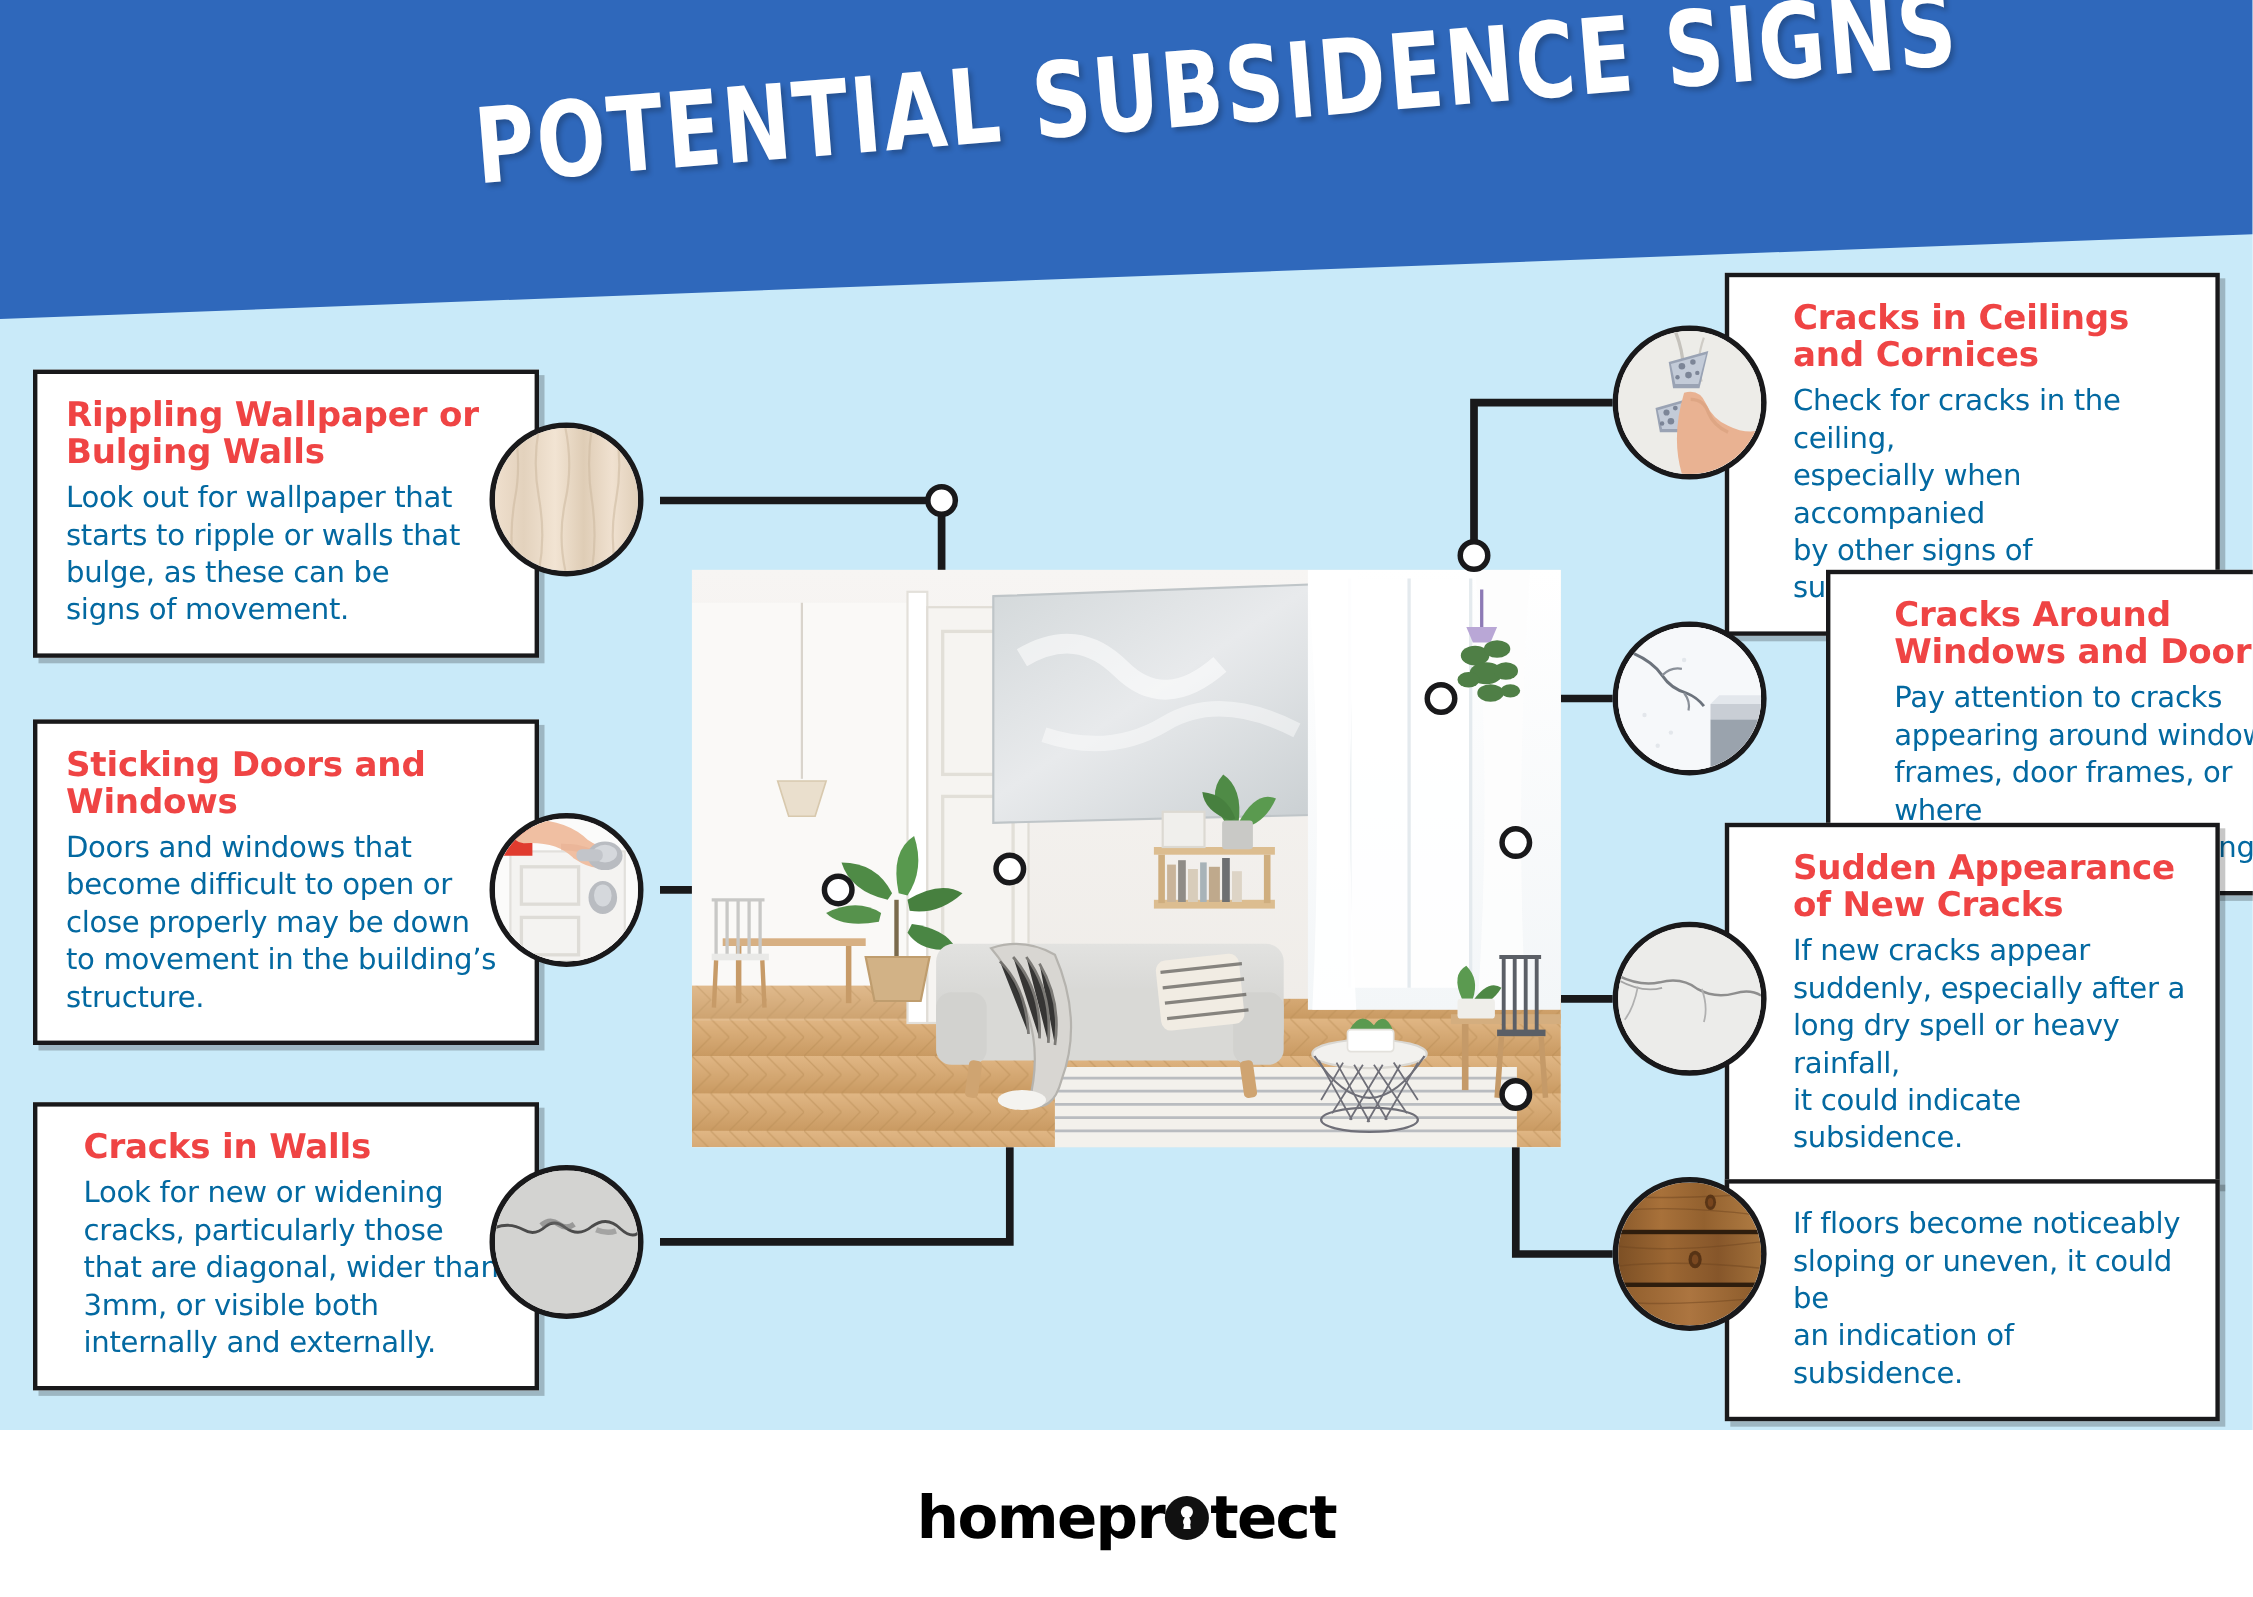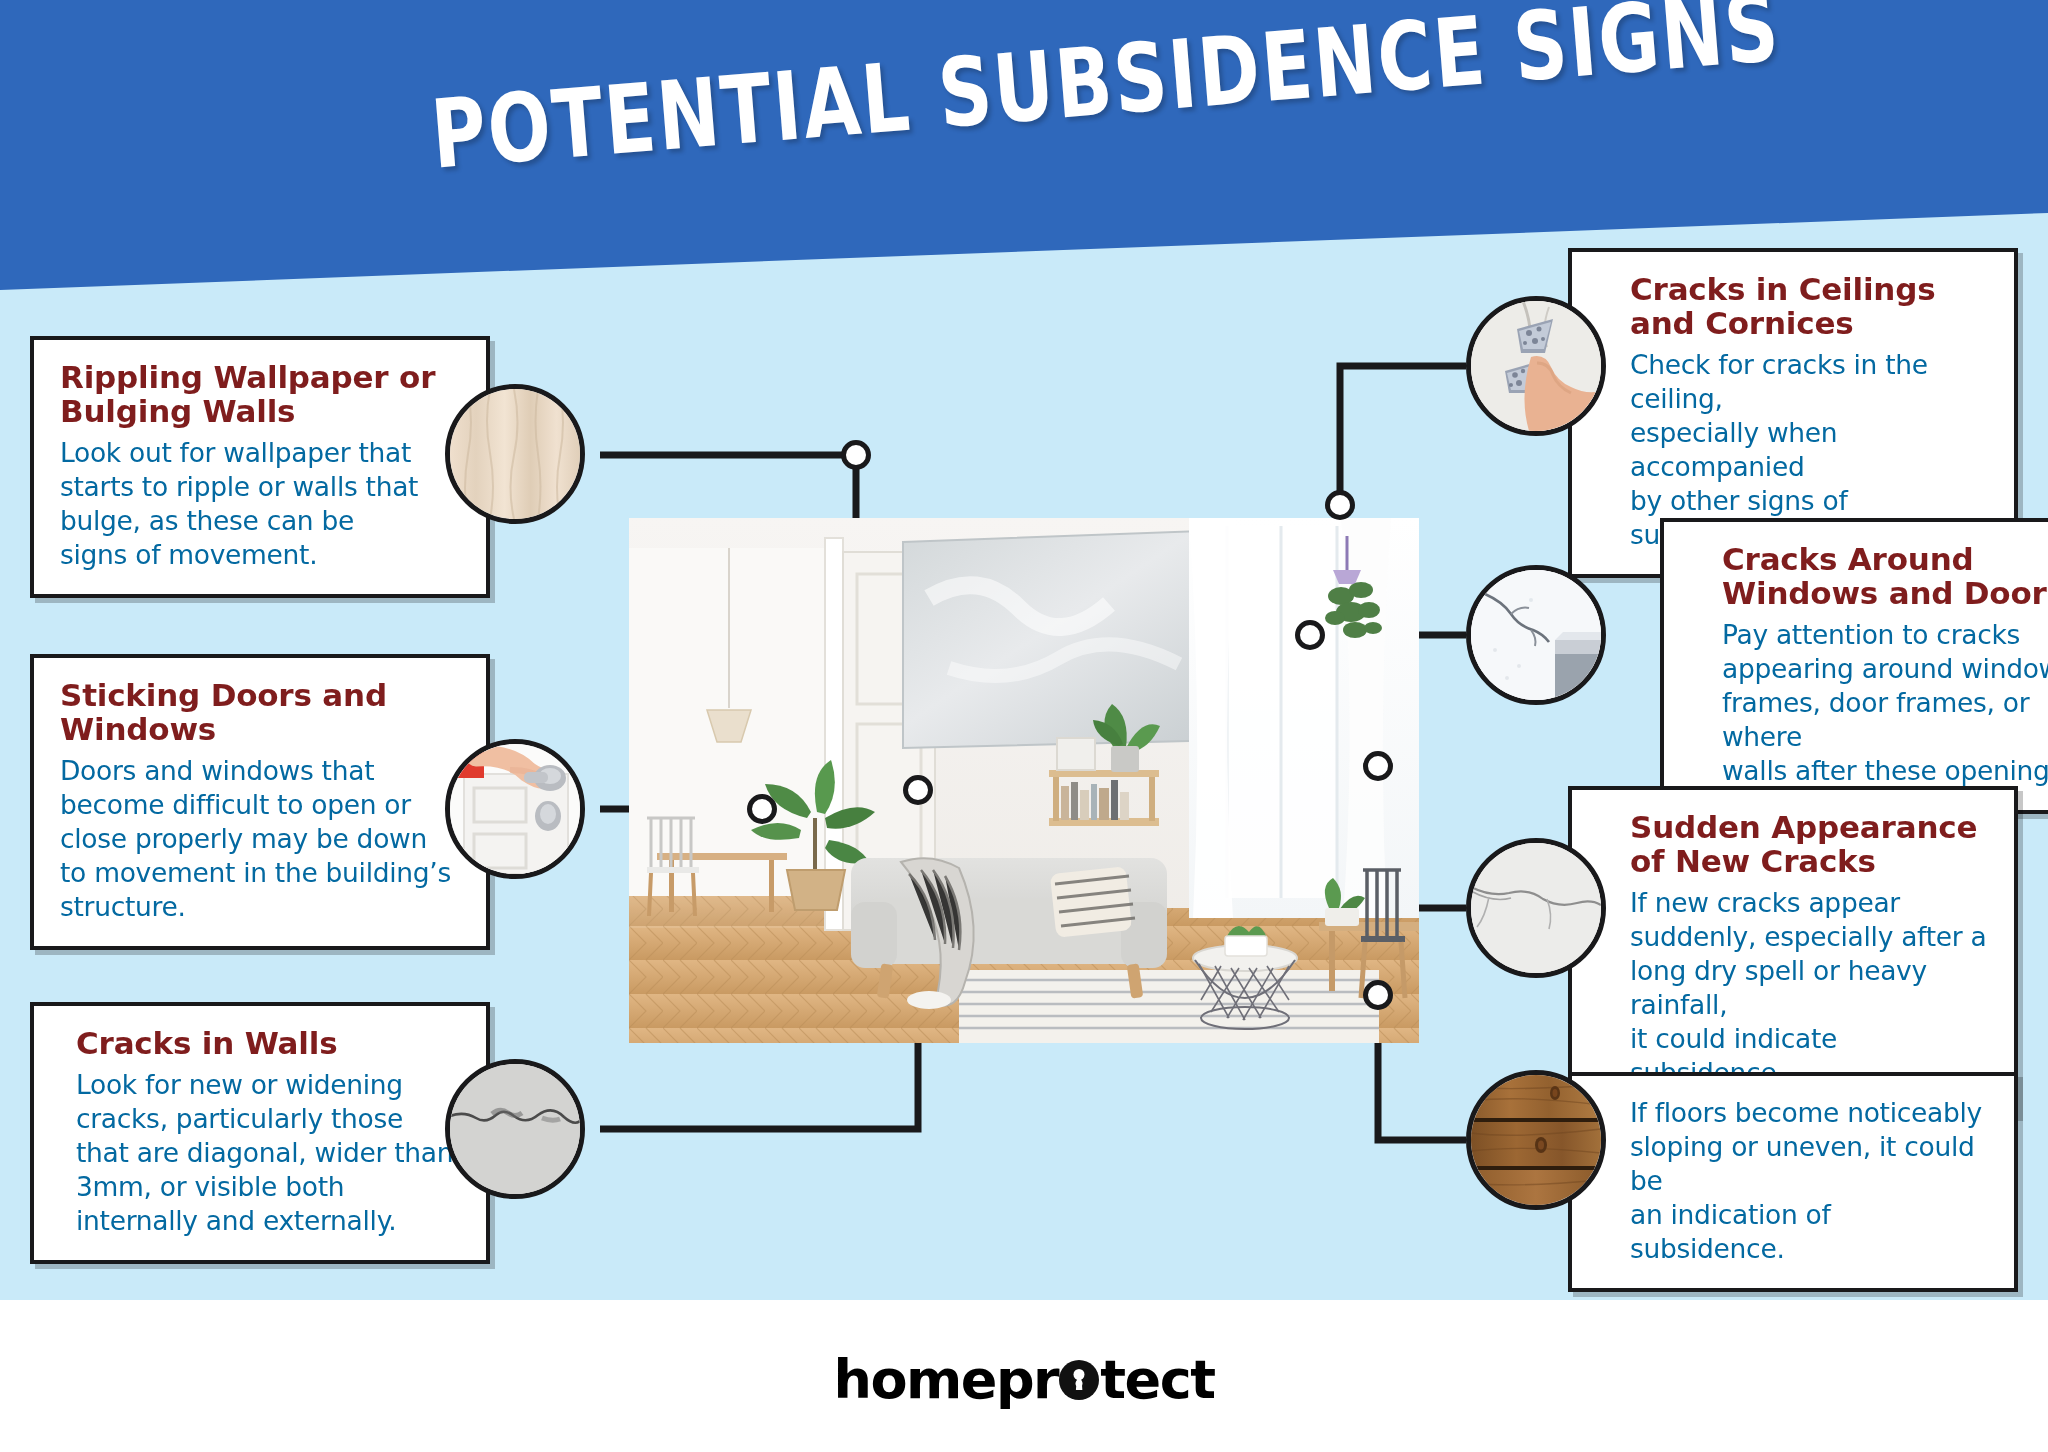--- a/index.html
+++ b/index.html
@@ -79,42 +79,42 @@
     background: #ffffff;
     border: 4px solid #19191b;
     box-shadow: 5px 5px 0 rgba(0,0,0,0.22);
   }
   .card-inner { padding: 20px 26px 22px 26px; }
   .card h3 {
     font-family: "DejaVu Sans", sans-serif;
     font-size: 31px;
     font-weight: bold;
     line-height: 1.1;
-    color: #7f1d1d;
+    color: #ef4444;
     letter-spacing: -0.2px;
     margin-bottom: 8px;
     white-space: pre-line;
   }
   .card p {
     font-family: "DejaVu Sans", sans-serif;
     font-size: 26.5px;
     line-height: 1.28;
     color: #0369a1;
     letter-spacing: -0.3px;
     white-space: pre-line;
   }
   .card.right .card-inner { padding-left: 58px; }
 
   
   #card-rippling      { left: 30px;   top: 336px;  width: 460px;  }
   #card-sticking      { left: 30px;   top: 654px;  width: 460px;  }
   #card-cracks-walls  { left: 30px;   top: 1002px; width: 460px; padding-left: 16px;  }
   #card-ceilings      { left: 1568px; top: 248px;  width: 450px;  }
   #card-windows       { left: 1660px; top: 518px;  width: 450px;  }
-  #card-new-cracks    { left: 1568px; top: 786px;  width: 450px;  }
+  #card-new-cracks    { left: 1568px; top: 748px;  width: 450px;  }
   #card-floors        { left: 1568px; top: 1072px; width: 450px;  }
 
   
   .thumb {
     position: absolute;
     width: 140px; height: 140px;
     border-radius: 50%;
     border: 5px solid #19191b;
     overflow: hidden;
     background: #dcdcdc;

